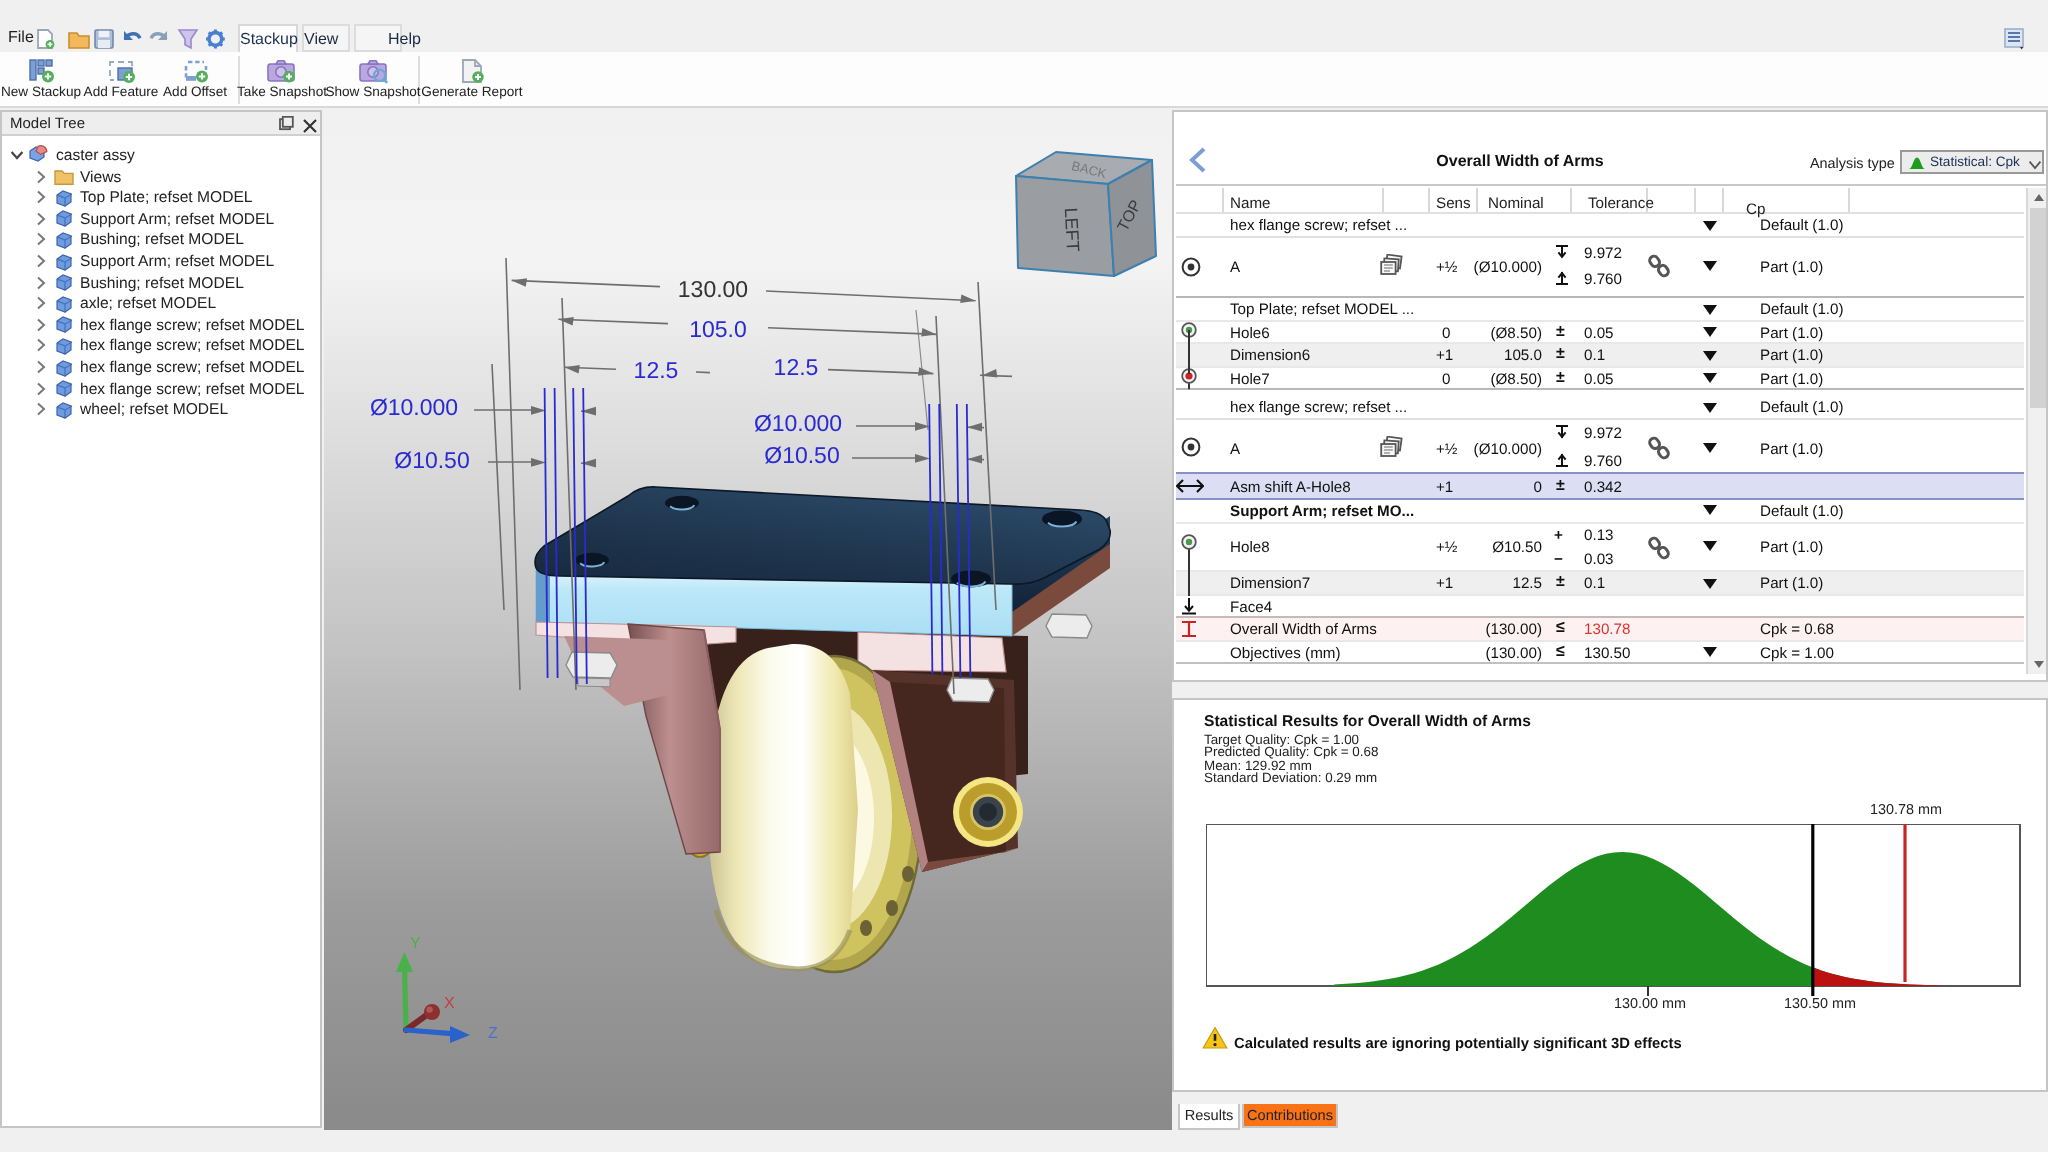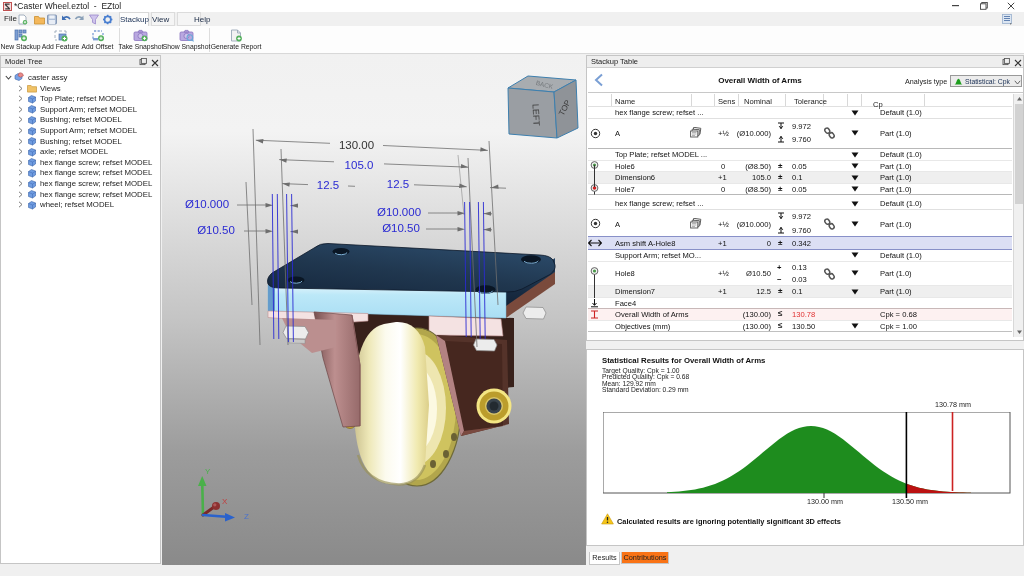--- a/index.html
+++ b/index.html
@@ -19,37 +19,20 @@
 #viewport { position:absolute; left:162px; top:55px; width:424px; height:510px; }
 #stackup { position:absolute; left:586px; top:55px; width:438px; height:286px; background:#fff; border:1px solid #c5c5c5; }
 #sthead { position:absolute; left:0; top:0; width:436px; height:12px; background:#eeeeee; border-bottom:1px solid #d0d0d0; font-size:7.5px; color:#222; padding-left:4px; line-height:12px; }
 .cell { position:absolute; font-size:7.6px; color:#111; white-space:nowrap; }
 #stats { position:absolute; left:586px; top:349px; width:438px; height:197px; background:#fff; border:1px solid #c5c5c5; }
 #rtabs { position:absolute; left:586px; top:552px; height:13px; font-size:7.3px; color:#222; }
 </style>
 </head>
 <body>
 <div id="app">
-  <div id="titlebar">
-    <svg class="abs" style="left:3px;top:1.5px" width="9" height="9" viewBox="0 0 9 9">
-        <rect x="0.5" y="0.5" width="8" height="8" fill="#f4dcdc" stroke="#c05050" stroke-width="1"></rect>
-        <path d="M2 2.2h4.6M2 2.2l4.2 4.2M2.2 6.8h4.8" stroke="#3a3a3a" stroke-width="1.3" fill="none"></path>
-      </svg>
-    <div class="title">*Caster Wheel.eztol&nbsp; -&nbsp; EZtol</div>
-    <svg class="abs" style="left:952px;top:5px" width="8" height="2" viewBox="0 0 8 2">
-        <rect width="7" height="1.2" fill="#444"></rect>
-      </svg>
-    <svg class="abs" style="left:980px;top:2px" width="8" height="8" viewBox="0 0 8 8">
-        <rect x="1.8" y="0.5" width="5.5" height="5.5" fill="none" stroke="#444" stroke-width="0.9"></rect>
-        <rect x="0.5" y="1.8" width="5.5" height="5.5" fill="#fff" stroke="#444" stroke-width="0.9"></rect>
-      </svg>
-    <svg class="abs" style="left:1007px;top:2px" width="8" height="8" viewBox="0 0 8 8">
-        <path d="M0.8 0.8l6.4 6.4M7.2 0.8L0.8 7.2" stroke="#444" stroke-width="1"></path>
-      </svg>
-  </div>
   <div id="menubar">
     <div style="position:absolute;left:4px;top:0;font-size:8px;color:#222;line-height:14px;">File <span style="font-size:6px;">▾</span></div>
     <svg class="abs" style="left:18px;top:1.5px" width="96" height="11" viewBox="0 0 96 11">
       <g>
           <path d="M1 1h5l2 2v7H1z" fill="#fff" stroke="#9aa7b8" stroke-width="0.9"></path>
           <circle cx="7" cy="8.2" r="2.2" fill="#52b05a"></circle>
           <path d="M7 7v2.4M5.8 8.2h2.4" stroke="#fff" stroke-width="0.8"></path>
         </g>
       <g transform="translate(16,0)">
           <path d="M0.5 2.5h4l1 1.5h5v6h-10z" fill="#f4b85c" stroke="#c98f2e" stroke-width="0.8"></path>
@@ -445,29 +428,20 @@
           <circle cx="52.8" cy="449.8" r="1.6" fill="#b05858"></circle>
 <line x1="41" y1="460" x2="64" y2="461.8" stroke="#2a62cc" stroke-width="2.6"></line>
 <path d="M73 462.5 L63 458 L63 466.5 Z" fill="#2a62cc"></path>
 </g>
 <text x="43" y="419" font-size="8" fill="#4ab04a" font-family="Liberation Sans, sans-serif">Y</text>
 <text x="60" y="449" font-size="8" fill="#c04040" font-family="Liberation Sans, sans-serif">X</text>
 <text x="82" y="464" font-size="8" fill="#4a72cc" font-family="Liberation Sans, sans-serif">Z</text>
 </svg>
   </div>
   <div id="stackup">
-    <div id="sthead">Stackup Table
-      <svg class="abs" style="left:415px;top:2px" width="8" height="8" viewBox="0 0 8 8">
-          <rect x="1" y="1.6" width="5" height="5" fill="none" stroke="#555" stroke-width="0.9"></rect>
-          <rect x="2.4" y="0.4" width="5" height="5" fill="#eee" stroke="#555" stroke-width="0.9"></rect>
-        </svg>
-      <svg class="abs" style="left:427px;top:2.5px" width="8" height="8" viewBox="0 0 8 8">
-          <path d="M1 1l6 6M7 1l-6 6" stroke="#333" stroke-width="1.1"></path>
-        </svg>
-    </div>
     <svg class="abs" style="left:6px;top:17px" width="12" height="14" viewBox="0 0 12 14">
         <path d="M9 1.5L3 7l6 5.5" fill="none" stroke="#7a9fd4" stroke-width="2"></path>
       </svg>
     <div class="abs" style="left:90px;top:20px;width:166px;text-align:center;font-size:8px;font-weight:bold;color:#111;">Overall Width of Arms</div>
     <div class="abs" style="left:318px;top:21px;font-size:7.2px;color:#222;">Analysis type</div>
     <div class="abs" style="left:363px;top:19px;width:72px;height:12px;background:#ececec;border:1px solid #999;">
       <svg class="abs" style="left:3px;top:2px" width="9" height="7" viewBox="0 0 9 7">
           <path d="M0.5 6.5 C2.2 6.5 2.7 0.7 4.5 0.7 C6.3 0.7 6.8 6.5 8.5 6.5 Z" fill="#1e9e1e"></path>
         </svg>
       <div class="abs" style="left:14px;top:2px;font-size:6.8px;color:#1a3055;">Statistical: Cpk</div>
@@ -630,21 +604,21 @@
       </svg>
 <div class="cell" style="left:293px;top:163.5px;">Part (1.0)</div>
 <svg class="abs" style="left:1px;top:183px" width="14" height="8" viewBox="0 0 14 8">
         <path d="M0.5 4h13M3.5 1L0.5 4l3 3M10.5 1l3 3-3 3" fill="none" stroke="#111" stroke-width="1.1"></path>
       </svg>
 <div class="cell" style="left:28px;top:182.5px;">Asm shift A-Hole8</div>
 <div class="cell" style="left:131px;top:182.5px;">+1</div>
 <div class="cell" style="left:104px;top:182.5px;width:80px;text-align:right;">0</div>
 <div class="cell" style="left:191px;top:181.5px;font-weight:bold;font-size:8px;">±</div>
 <div class="cell" style="left:205px;top:182.5px;">0.342</div>
-<div class="cell" style="left:28px;top:194.7px;">Support Arm; refset MO...</div>
+<div class="cell" style="left:28px;top:194.7px;font-weight:bold;">Support Arm; refset MO...</div>
 <svg class="abs" style="left:264px;top:196.2px" width="8" height="6" viewBox="0 0 8 6">
         <path d="M0.5 0.5h7L4 5.5z" fill="#111"></path>
       </svg>
 <div class="cell" style="left:293px;top:194.7px;">Default (1.0)</div>
 <svg class="abs" style="left:3px;top:210.5px" width="9" height="11" viewBox="0 0 9 11">
         <circle cx="4.5" cy="4" r="3.4" fill="#f4f4f4" stroke="#555" stroke-width="0.9"></circle>
         <circle cx="4.5" cy="4" r="1.6" fill="#4a9a4a"></circle>
         <path d="M4.5 7.6v3" stroke="#333" stroke-width="1"></path>
       </svg>
 <div class="cell" style="left:28px;top:213.0px;">Hole8</div>

